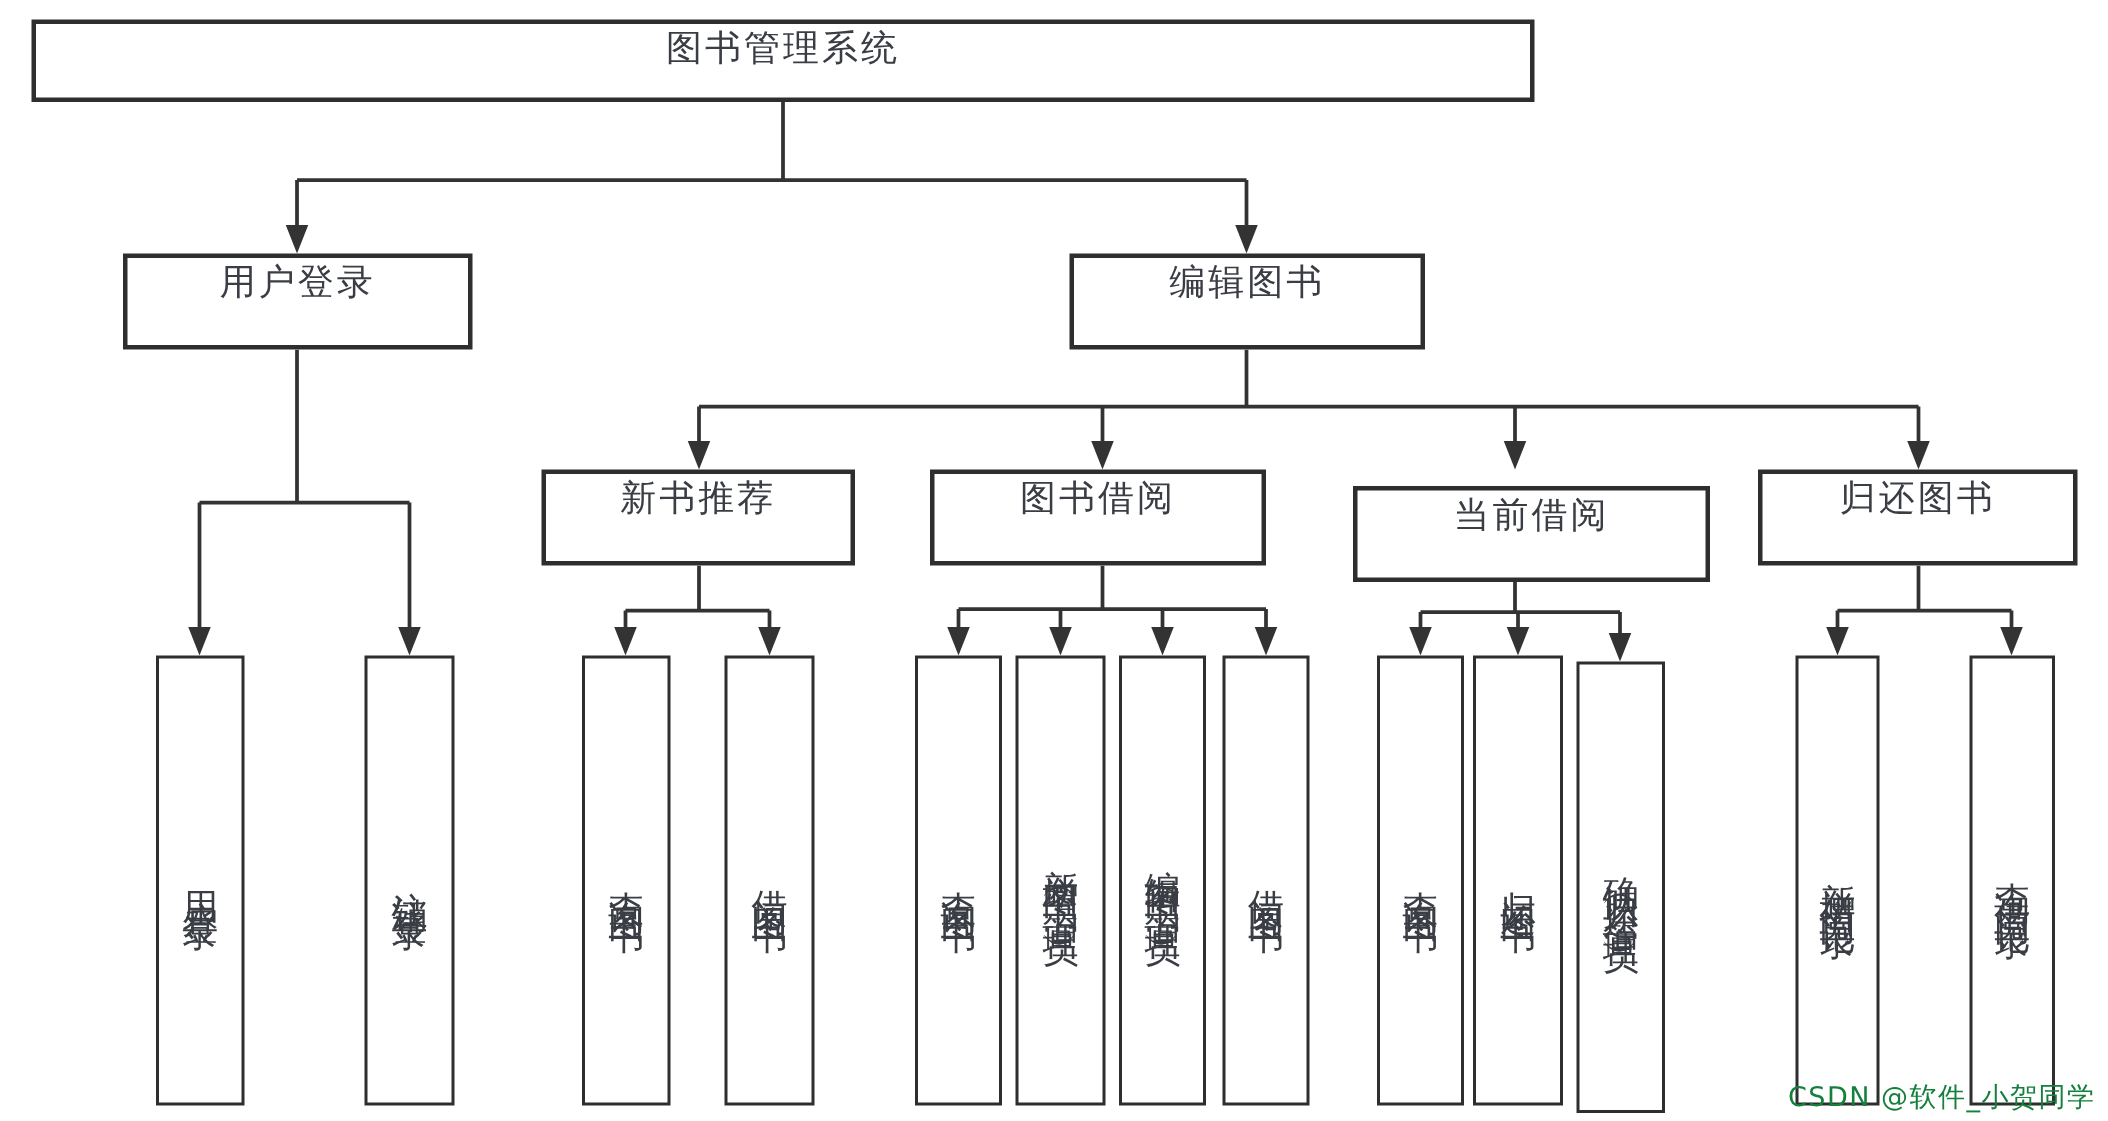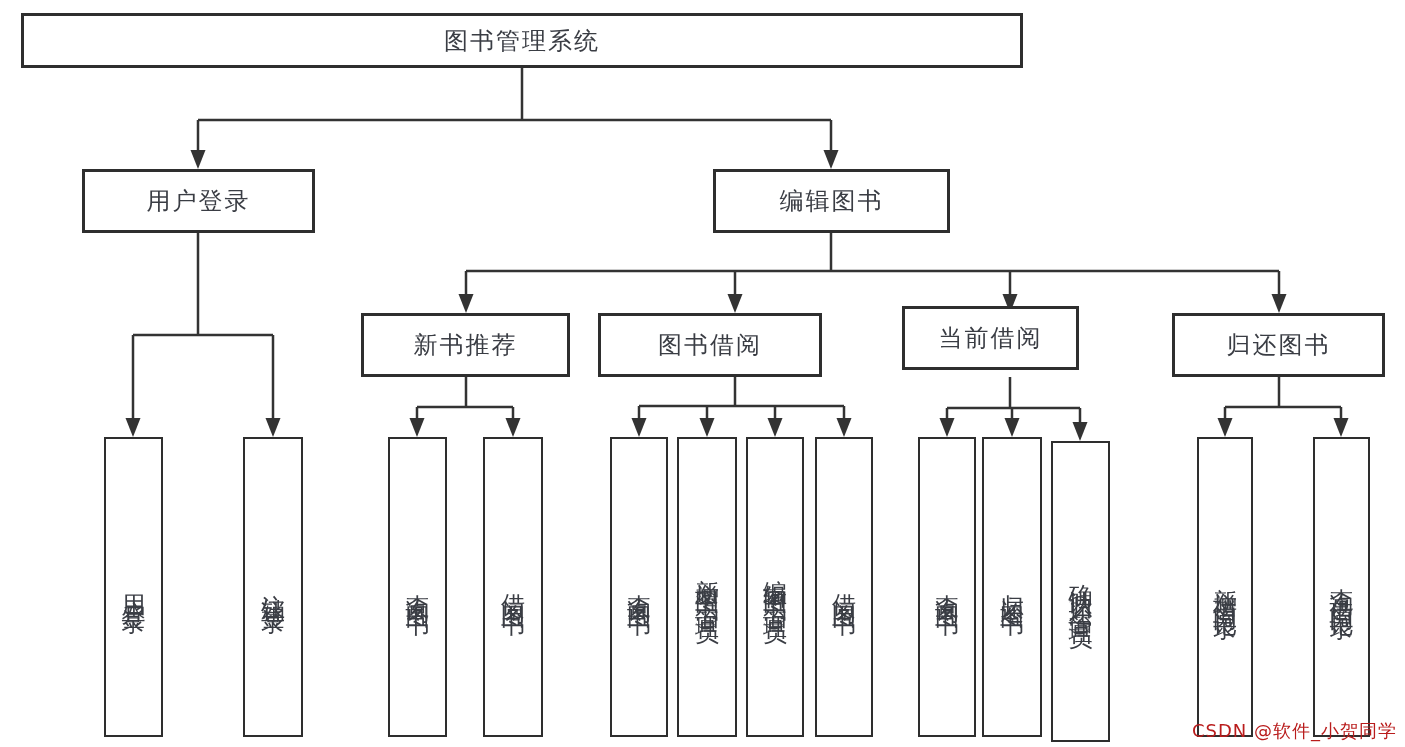--- a/index.html
+++ b/index.html
@@ -5,35 +5,35 @@
   html,body{margin:0;padding:0;background:#ffffff;}
   #stage{
     position:relative;width:1405px;height:747px;background:#ffffff;overflow:hidden;
     font-family:"DejaVu Sans","Liberation Sans",sans-serif;
     color:#3a3d44;
   }
   #edges{position:absolute;left:0;top:0;z-index:1;}
   .hnode{
     position:absolute;z-index:2;box-sizing:border-box;
     border:3px solid #2e2e2e;background:#ffffff;
-    display:flex;align-items:center;justify-content:center;
+    display:flex;align-items:flex-start;justify-content:center;
   }
   .hnode span{font-size:24px;letter-spacing:2px;white-space:nowrap;}
   .vnode{
     position:absolute;z-index:2;box-sizing:border-box;
     border:2.5px solid #2e2e2e;background:#ffffff;
     display:flex;align-items:center;justify-content:center;
   }
   .vnode span{
     writing-mode:vertical-rl;text-orientation:mixed;
     font-size:24px;letter-spacing:6px;line-height:1;white-space:nowrap;
   }
   .watermark{
     position:absolute;z-index:3;right:8px;bottom:4px;
-    font-size:18px;letter-spacing:1px;color:#b91c1c;white-space:nowrap;
+    font-size:18px;letter-spacing:1px;color:#15803d;white-space:nowrap;
   }
   .edge{stroke:#333333;stroke-width:2.5;fill:none;}
   .ah{fill:#333333;stroke:none;}
 </style>
 </head>
 <body>
 
 <div id="stage">
 
   <svg id="edges" width="1405" height="747">
@@ -112,24 +112,24 @@
   <div class="hnode" style="left:82px;top:169px;width:233px;height:64px;">
     <span>用户登录</span>
   </div>
   <div class="hnode" style="left:713px;top:169px;width:237px;height:64px;">
     <span>编辑图书</span>
   </div>
 
   <div class="hnode" style="left:361px;top:313px;width:209px;height:64px;">
     <span>新书推荐</span>
   </div>
-  <div class="hnode" style="left:598px;top:313px;width:224px;height:64px;">
+  <div class="hnode" style="left:620px;top:313px;width:224px;height:64px;">
     <span>图书借阅</span>
   </div>
-  <div class="hnode" style="left:902px;top:306px;width:177px;height:64px;">
+  <div class="hnode" style="left:902px;top:324px;width:238px;height:64px;">
     <span>当前借阅</span>
   </div>
   <div class="hnode" style="left:1172px;top:313px;width:213px;height:64px;">
     <span>归还图书</span>
   </div>
 
   <div class="vnode" style="left:104px;top:437px;width:59px;height:300px;">
     <span>用户登录</span>
   </div>
   <div class="vnode" style="left:243px;top:437px;width:60px;height:300px;">

